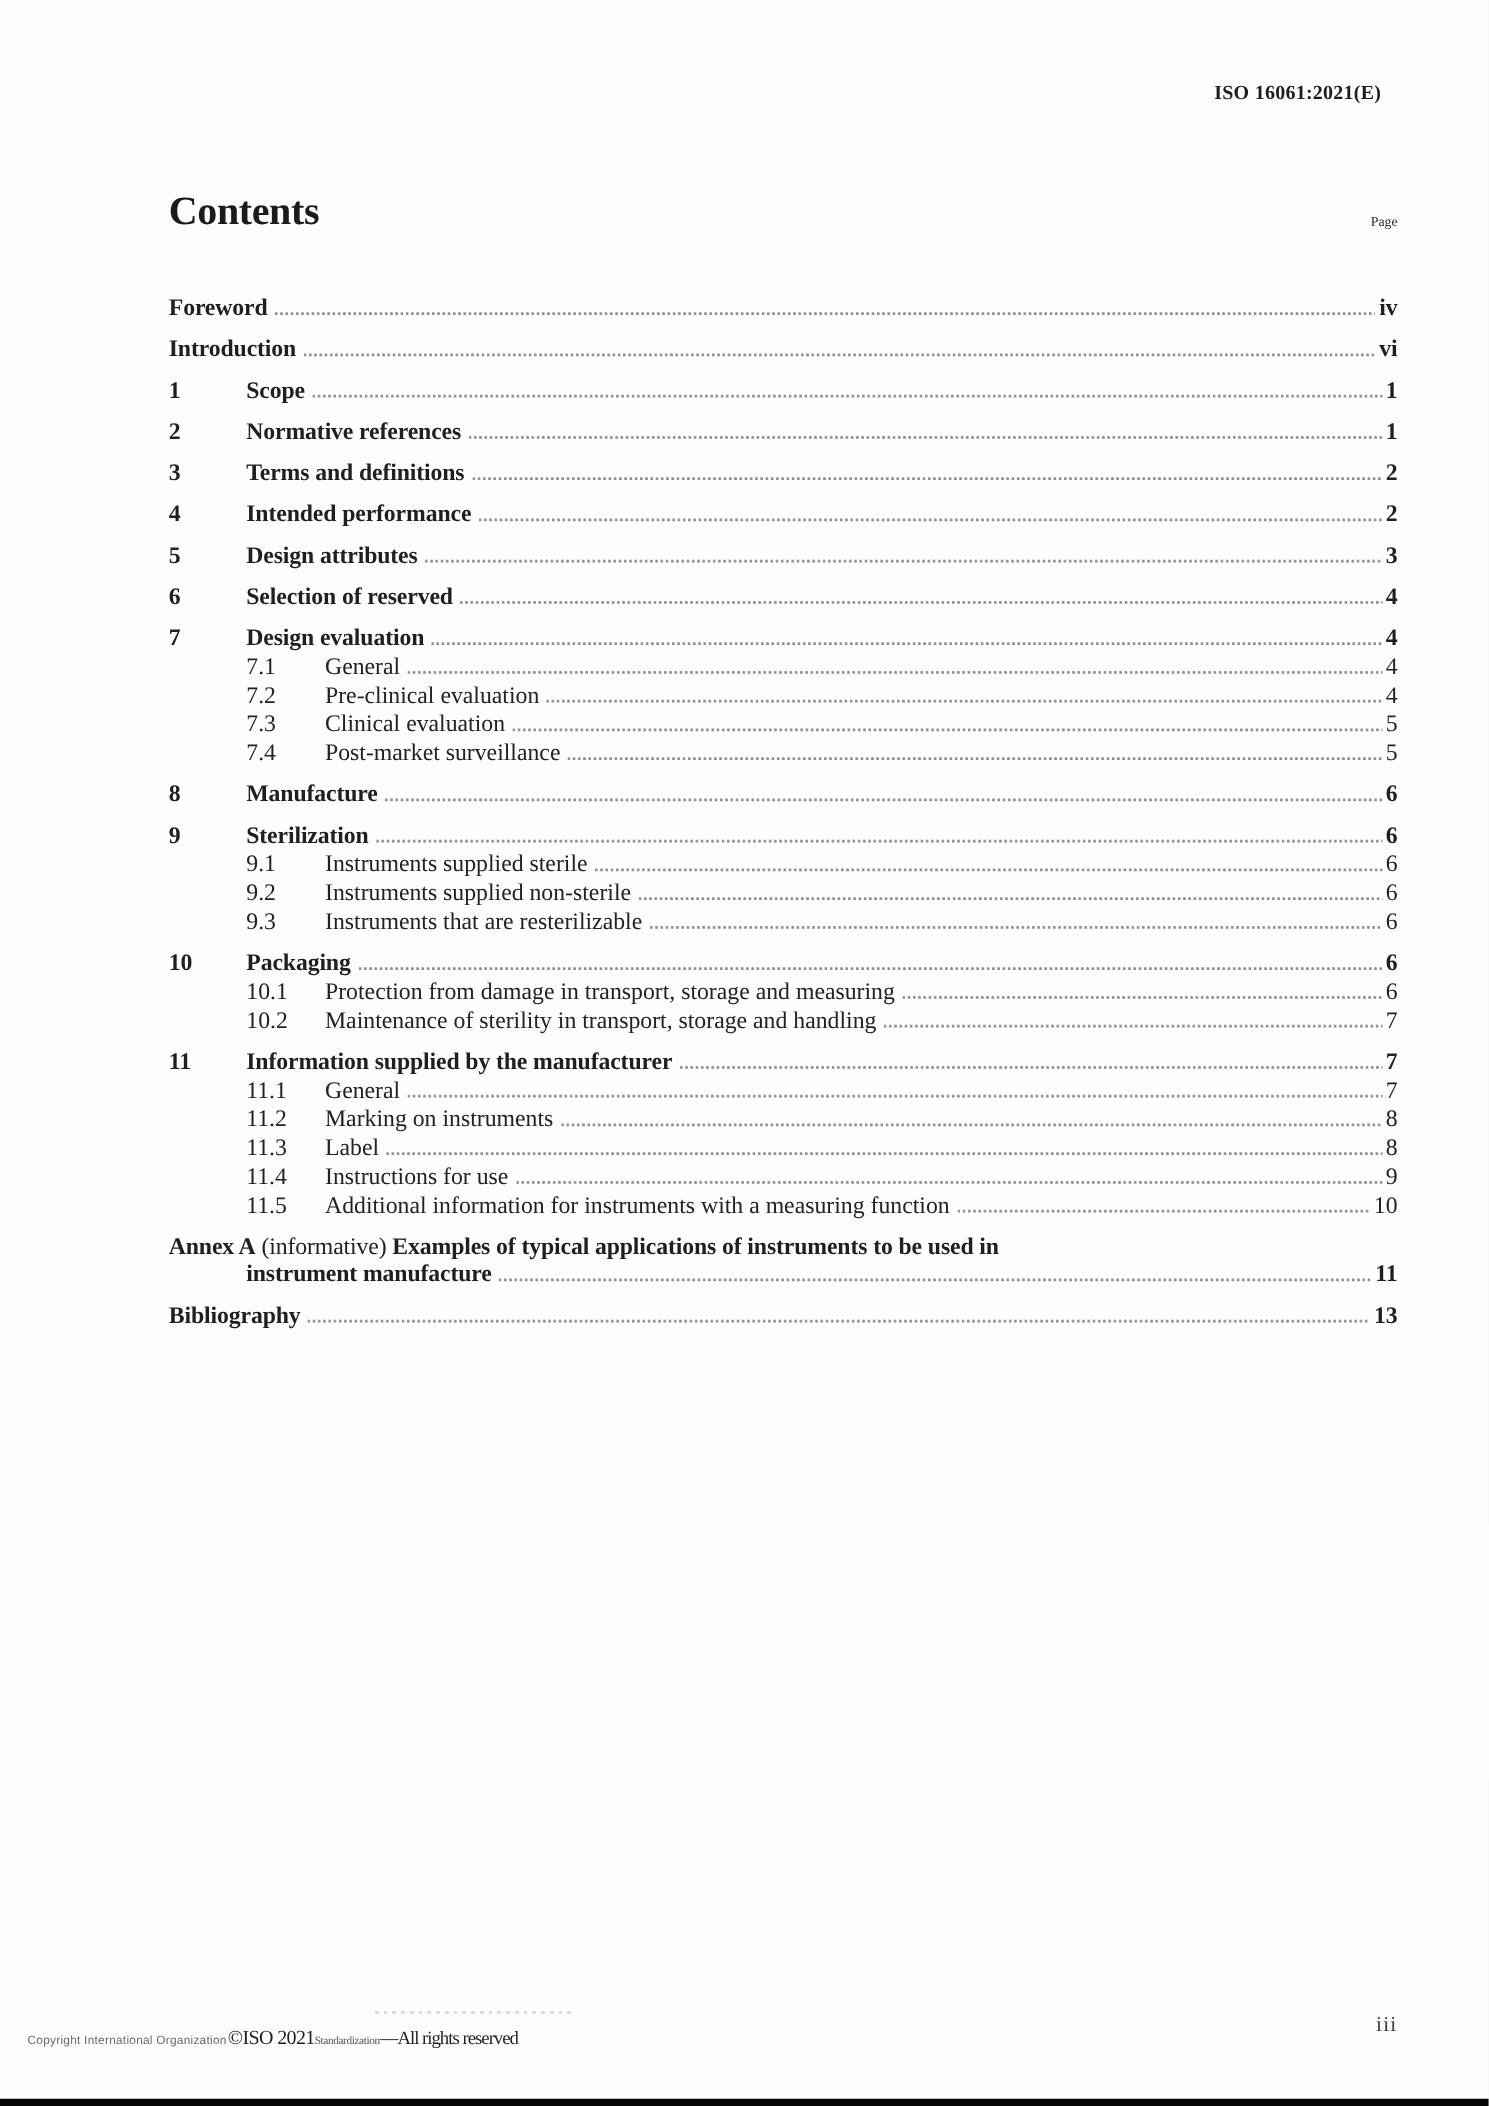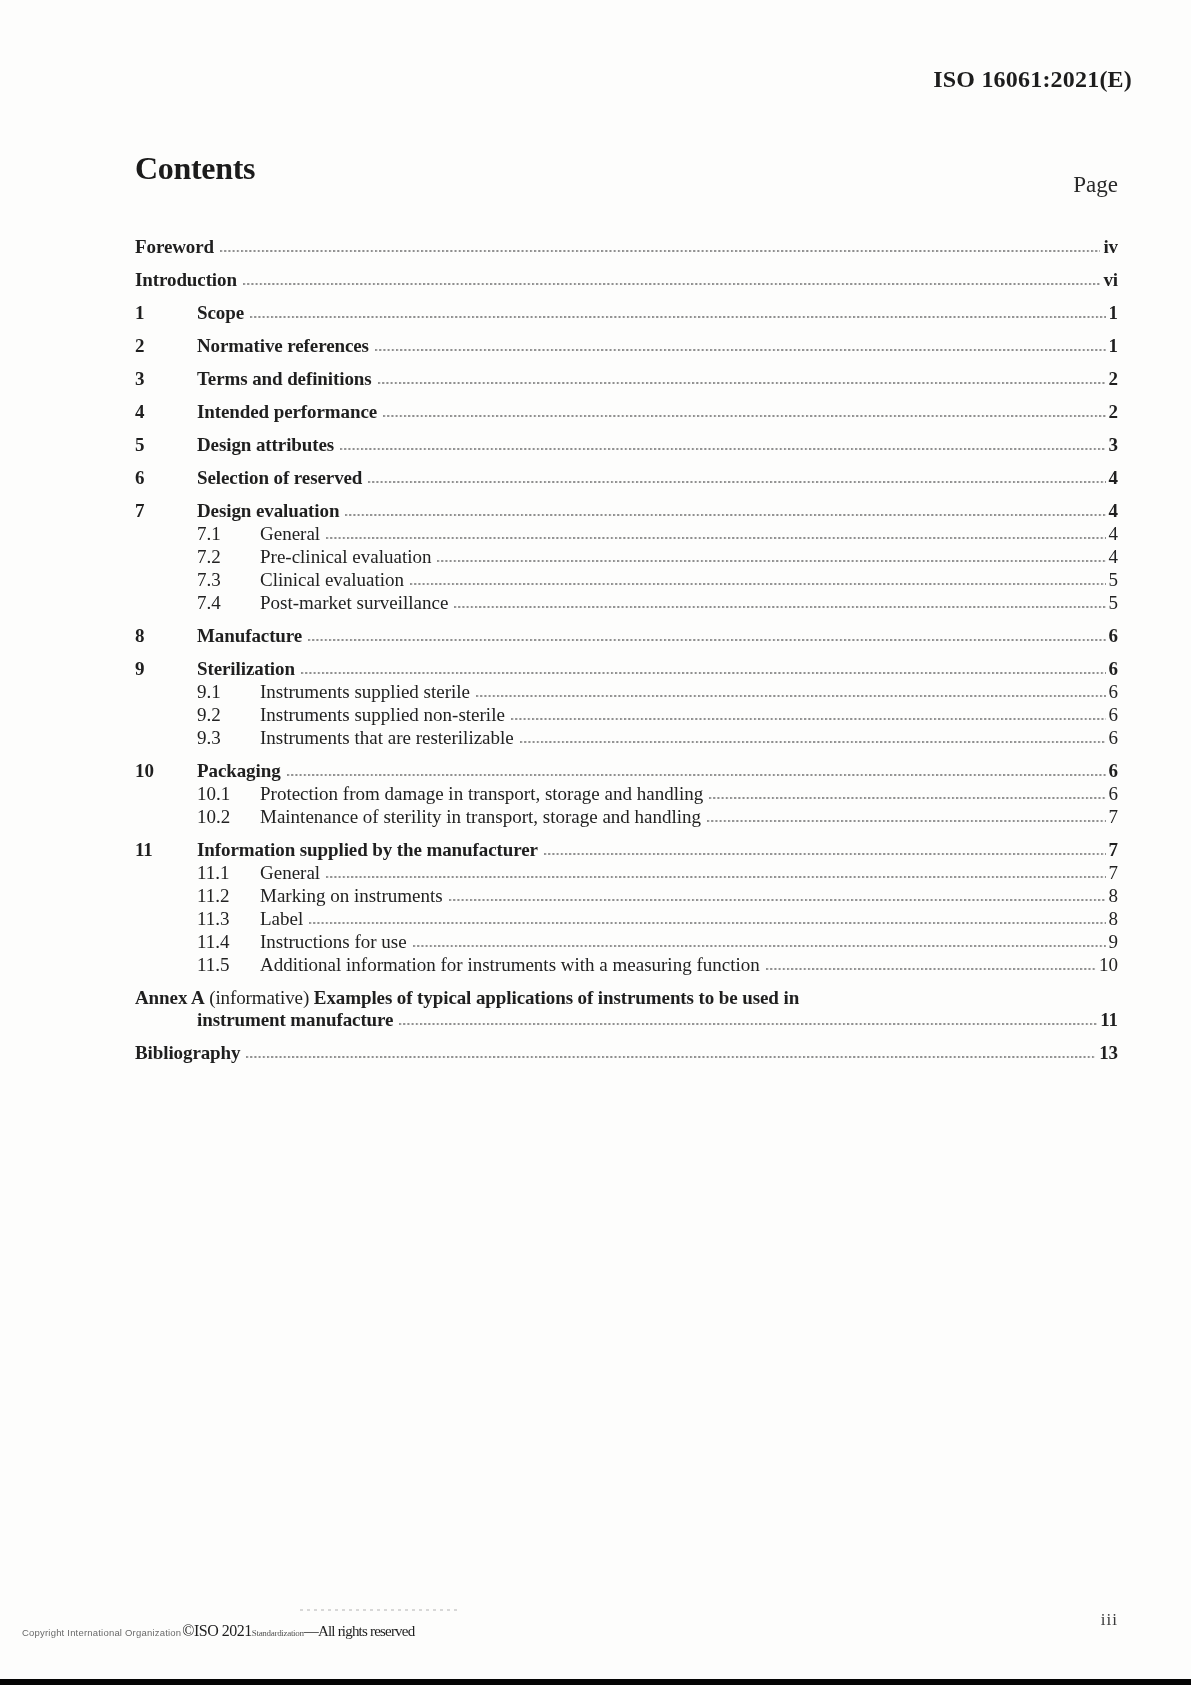--- a/index.html
+++ b/index.html
@@ -9,32 +9,32 @@
     font-family:"Liberation Serif", serif;
   }
   #page{
     position:relative;
     width:1191px;height:1685px;
     background:#fdfdfc;
     overflow:hidden;
     color:#1f1f1f;
   }
   .doc-code{
-    position:absolute;top:66px;right:59px;
-    font-size:24px;font-weight:bold;letter-spacing:0.2px;
+    position:absolute;top:66px;right:86px;
+    font-size:16px;font-weight:bold;letter-spacing:0.2px;
     color:#1d1d1d;
   }
   .contents-title{
     position:absolute;left:135px;top:150px;
     font-size:32px;font-weight:bold;letter-spacing:-0.3px;
     color:#1b1b1b;
   }
   .page-col-label{
     position:absolute;right:73px;top:172px;
-    font-size:23px;color:#2a2a2a;
+    font-size:11px;color:#2a2a2a;
   }
   #toc{
     position:absolute;left:135px;top:225px;width:983px;
   }
   .row{
     display:flex;align-items:flex-end;
     font-size:19px;line-height:22px;
     white-space:nowrap;
   }
   .row.bold{font-weight:bold;margin-top:11px;letter-spacing:-0.1px;}
@@ -207,21 +207,21 @@
       </div>
       <div class="row bold">
         <span class="num">10</span>
         <span class="lbl">Packaging</span>
         <span class="leader"></span>
         <span class="pg">6</span>
       </div>
       <div class="row sub">
         <span class="inner-pad"></span>
         <span class="num">10.1</span>
-        <span class="lbl">Protection from damage in transport, storage and handling</span>
+        <span class="lbl">Protection from damage in transport, storage and measuring</span>
         <span class="leader"></span>
         <span class="pg">6</span>
       </div>
       <div class="row sub">
         <span class="inner-pad"></span>
         <span class="num">10.2</span>
         <span class="lbl">Maintenance of sterility in transport, storage and handling</span>
         <span class="leader"></span>
         <span class="pg">7</span>
       </div>

